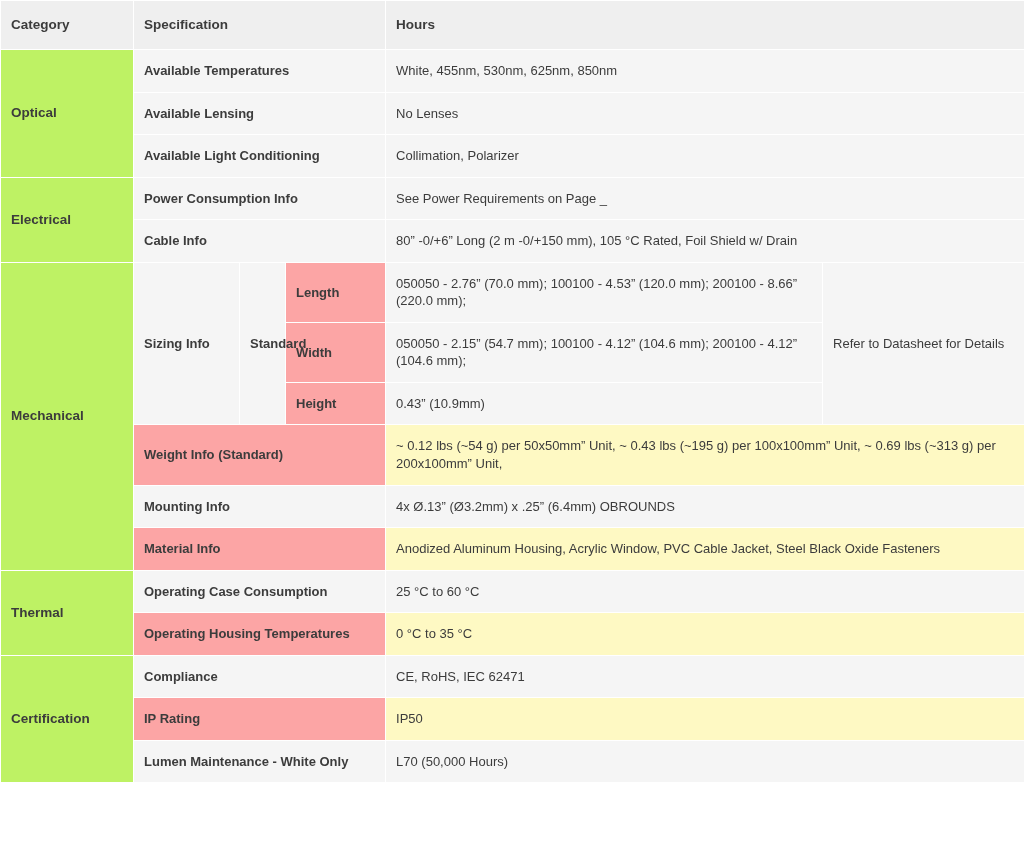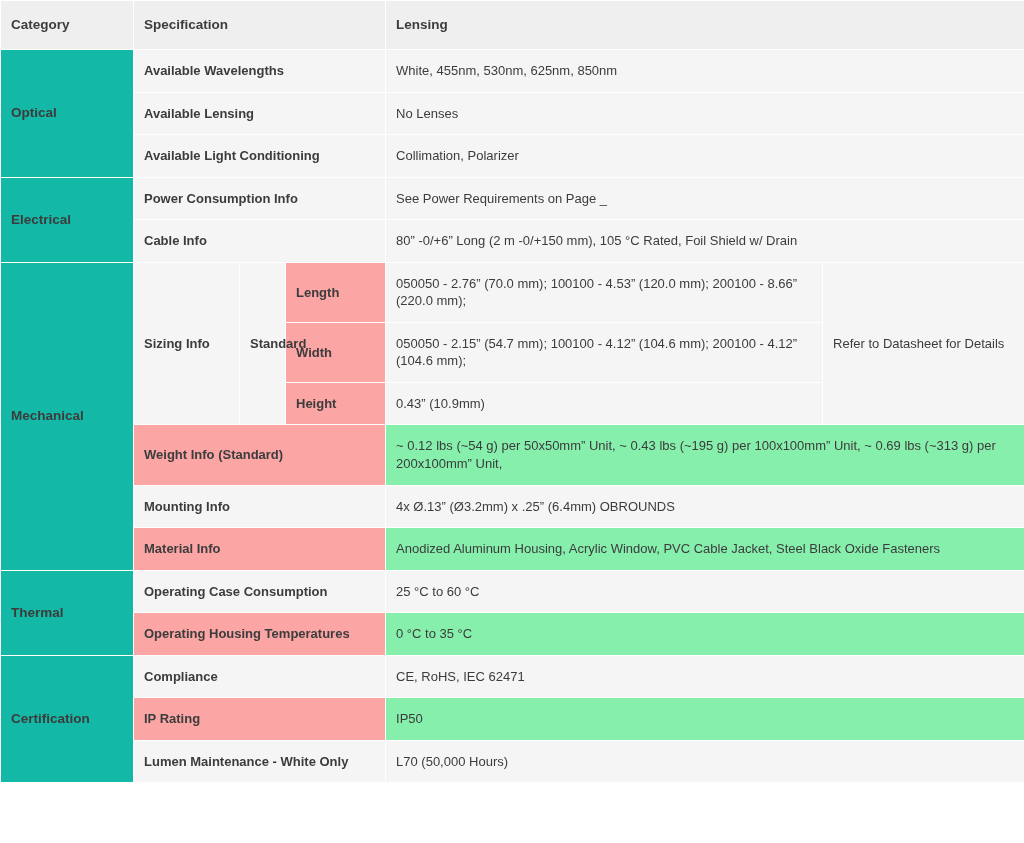--- a/index.html
+++ b/index.html
@@ -32,41 +32,41 @@
   
   .hdr {
     background: #efefef;
     font-weight: bold;
     color: #3c3c3c;
     font-size: 13.5px;
     height: 24px;
   }
   
   .cat {
-    background: #14b8a6;
+    background: #bef264;
     font-weight: bold;
     color: #3c3c3c;
     font-size: 13.5px;
   }
   
   .spec {
     font-weight: bold;
     color: #3c3c3c;
     font-size: 13px;
   }
   .spec-light { background: #f5f5f5; }
   .spec-white { background: #fca5a5; }
   
   .detail {
     font-weight: normal;
     color: #3c3c3c;
     font-size: 13px;
   }
   .detail-light { background: #f5f5f5; }
-  .detail-white { background: #86efac; }
+  .detail-white { background: #fef9c3; }
   .pad-left-cat { padding-left: 10px; }
   .spec-cell-pad { padding-left: 14px; }
   .detail-cell-pad { padding-left: 14px; }
 </style>
 </head>
 <body>
 
 <table class="spec-table">
   <colgroup>
     <col style="width:133px">
@@ -74,26 +74,26 @@
     <col style="width:46px">
     <col style="width:100px">
     <col style="width:437px">
     <col style="width:202px">
   </colgroup>
   <tbody>
 
     <tr>
       <th class="hdr pad-left-cat">Category</th>
       <th class="hdr spec-cell-pad" colspan="3">Specification</th>
-      <th class="hdr detail-cell-pad" colspan="2">Lensing</th>
+      <th class="hdr detail-cell-pad" colspan="2">Hours</th>
     </tr>
 
     <tr>
       <td class="cat pad-left-cat" rowspan="3">Optical</td>
-      <td class="spec spec-light spec-cell-pad" colspan="3">Available Wavelengths</td>
+      <td class="spec spec-light spec-cell-pad" colspan="3">Available Temperatures</td>
       <td class="detail detail-light detail-cell-pad" colspan="2">White, 455nm, 530nm, 625nm, 850nm</td>
     </tr>
     <tr>
       <td class="spec spec-light spec-cell-pad" colspan="3">Available Lensing</td>
       <td class="detail detail-light detail-cell-pad" colspan="2">No Lenses</td>
     </tr>
     <tr>
       <td class="spec spec-light spec-cell-pad" colspan="3">Available Light Conditioning</td>
       <td class="detail detail-light detail-cell-pad" colspan="2">Collimation, Polarizer</td>
     </tr>

